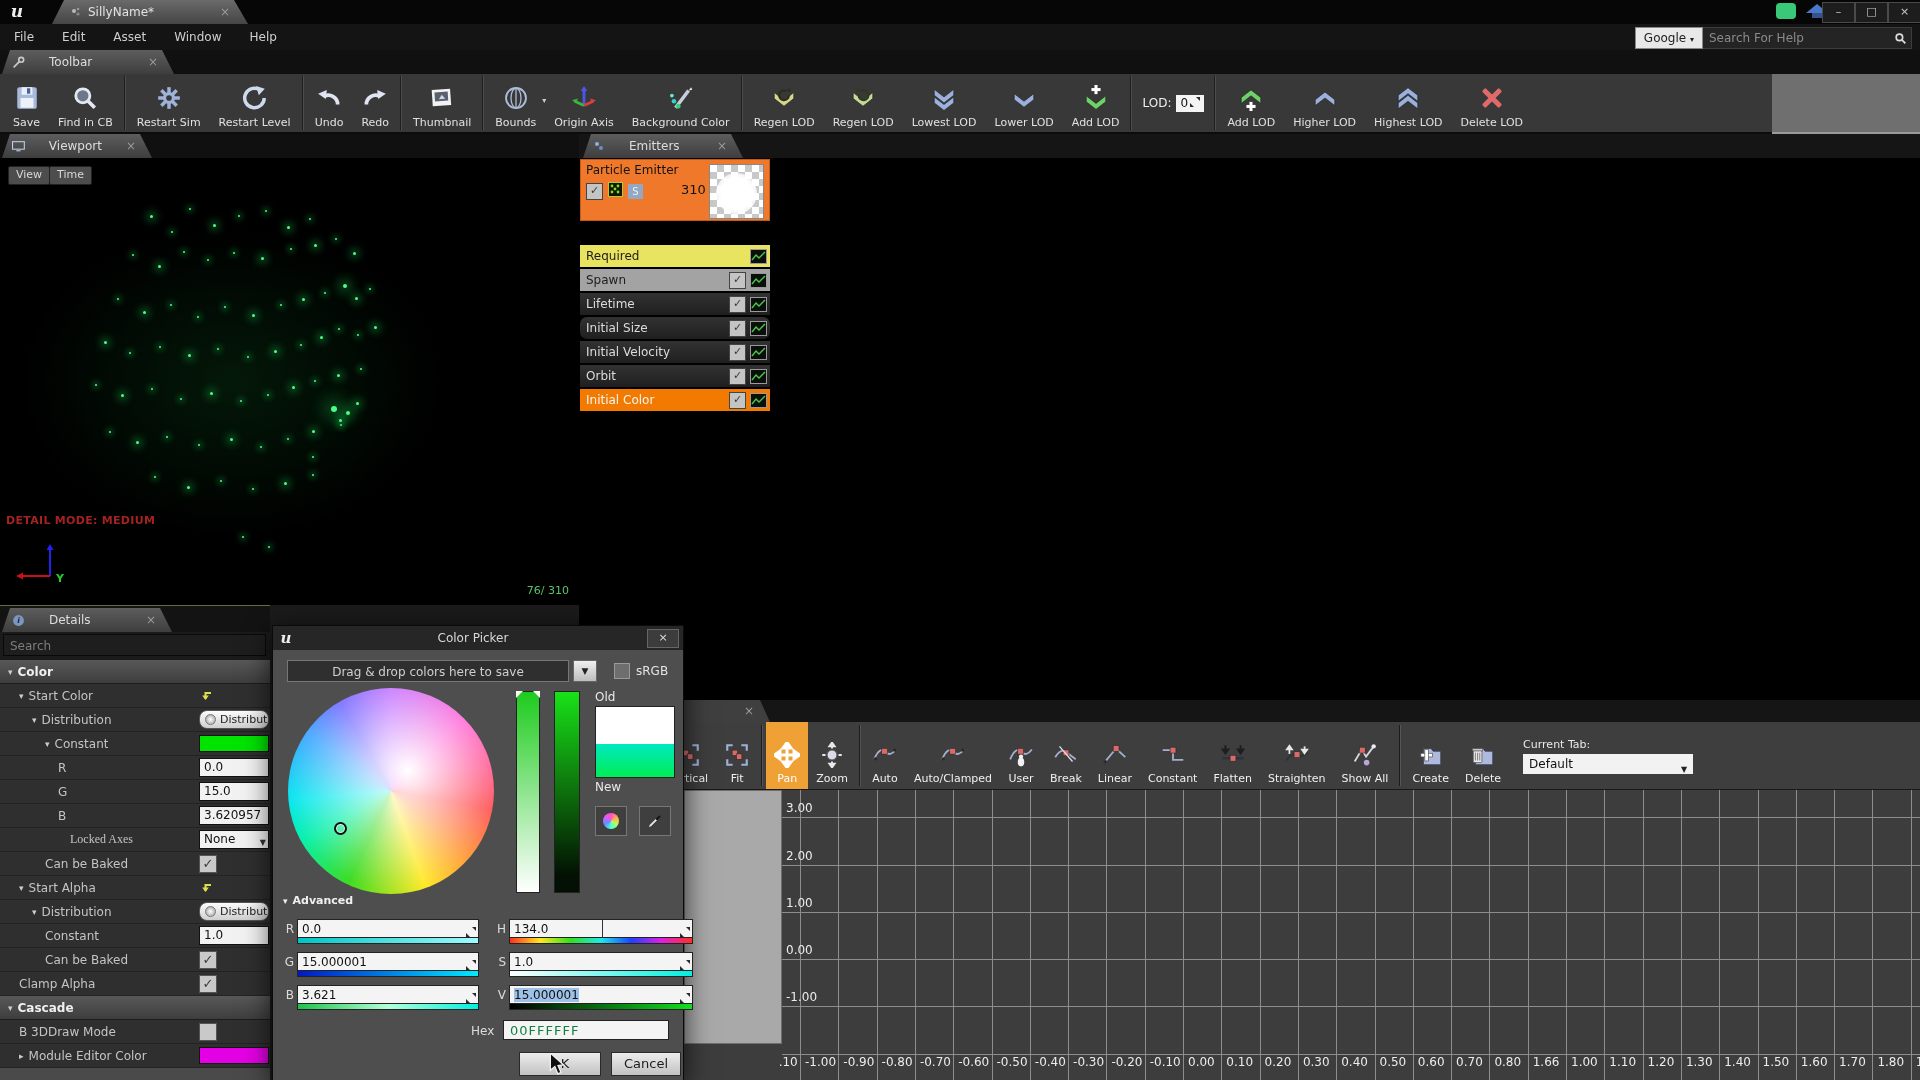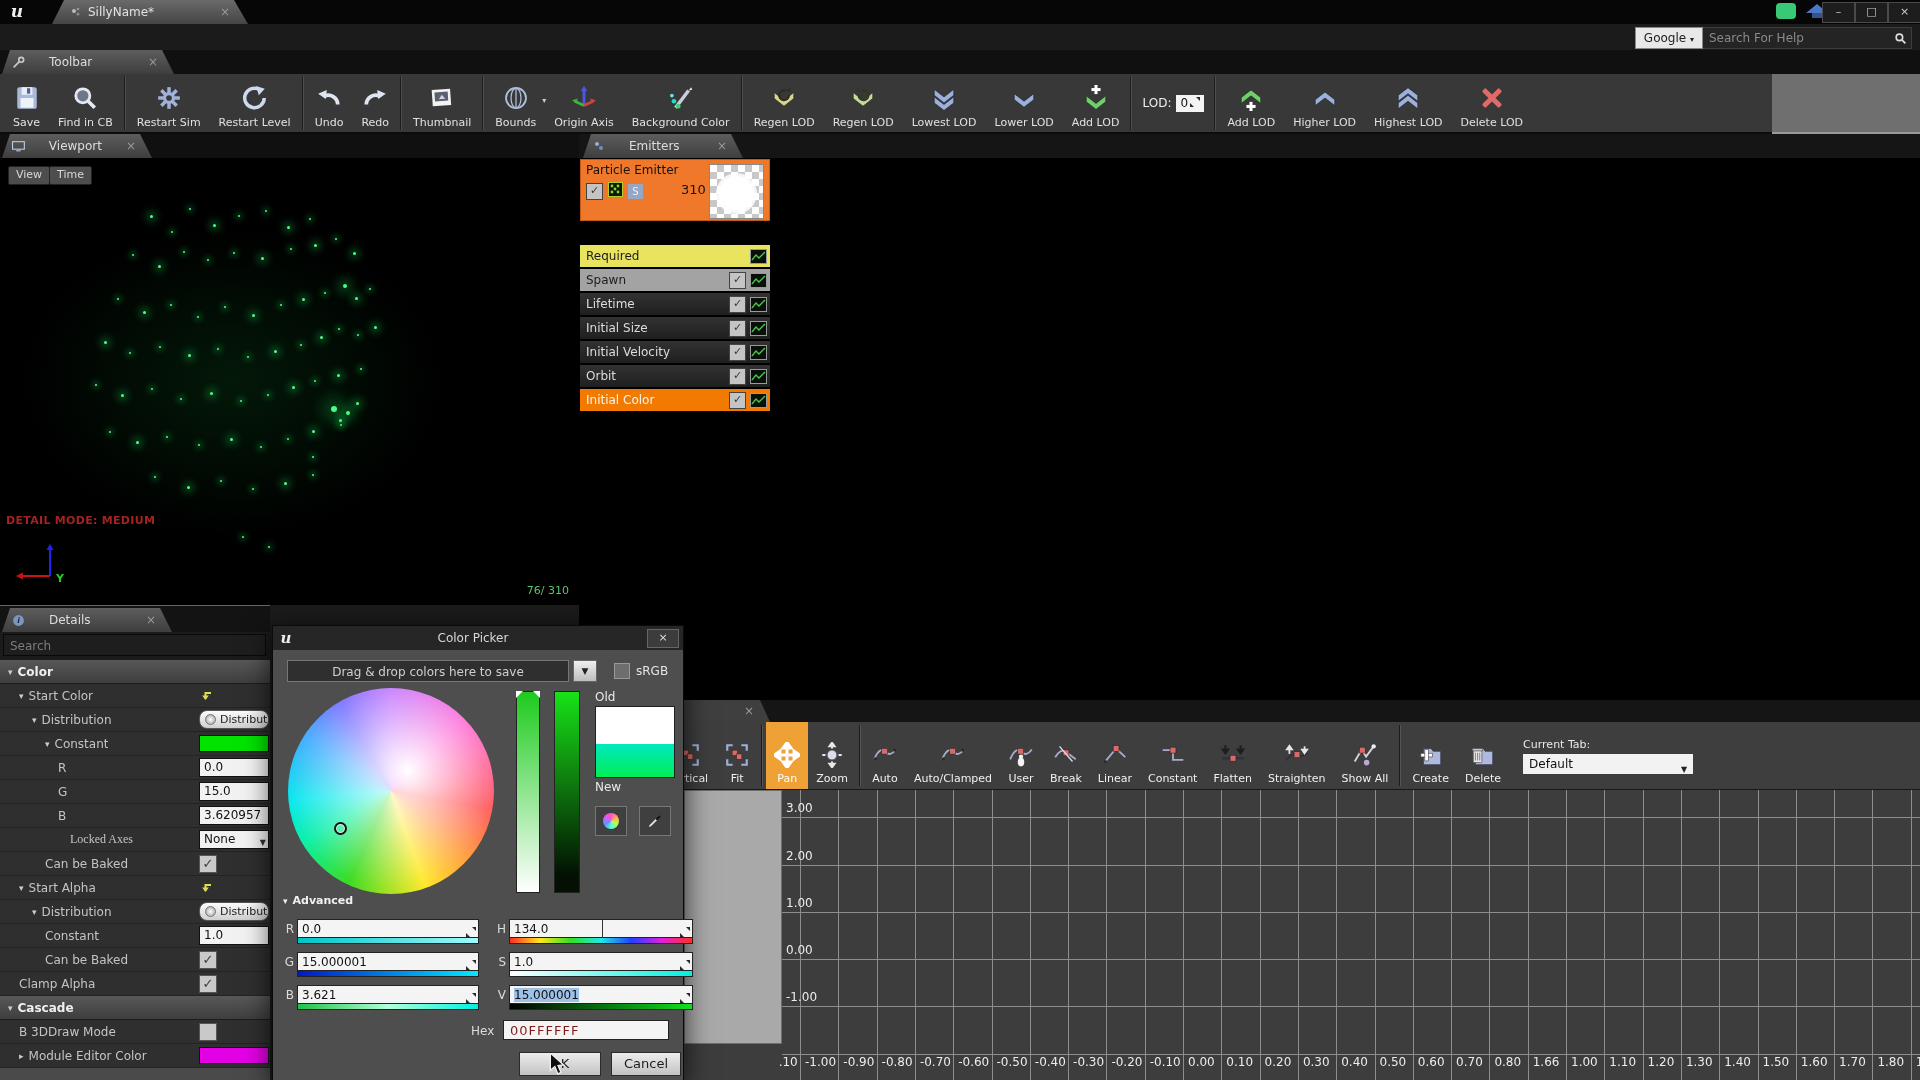--- a/index.html
+++ b/index.html
@@ -136,21 +136,21 @@
   #cp-themebtn .mini-wheel{width:16px;height:16px;border-radius:50%;background:conic-gradient(#ff50c8,#ffb050,#b0ff60,#50ffd8,#6090ff,#d060ff,#ff50c8);}
   #cp-dropper{position:absolute;left:366px;top:180px;width:30px;height:28px;background:#3f3f3f;border:1px solid #777;display:flex;align-items:center;justify-content:center;}
   #cp-advanced{position:absolute;left:10px;top:268px;color:#f0f0f0;font-weight:bold;font-size:11px;display:flex;gap:5px;align-items:center;}
   .cp-fieldrow{position:absolute;display:flex;align-items:center;}
   .cp-flabel{width:11px;color:#dcdcdc;font-size:12px;margin-right:3px;}
   .cp-field{position:relative;height:19px;background:#f4f4f4;border:1px solid #222;color:#111;font-size:12px;line-height:19px;padding:0 4px;box-sizing:border-box;}
   .cp-field .sel{background:#9ec1e8;}
   .cp-field .spin{position:absolute;right:2px;top:4px;}
   .cp-strip{position:absolute;height:6px;border:1px solid #222;border-top:none;box-sizing:border-box;}
   #cp-hexlabel{position:absolute;left:198px;top:398px;color:#dcdcdc;}
-  #cp-hex{position:absolute;left:230px;top:394px;width:166px;height:20px;background:#f4f4f4;border:1px solid #222;color:#7f1d1d;font-size:13px;line-height:20px;padding:0 6px;box-sizing:border-box;letter-spacing:1px;}
+  #cp-hex{position:absolute;left:230px;top:394px;width:166px;height:20px;background:#f4f4f4;border:1px solid #222;color:#15803d;font-size:13px;line-height:20px;padding:0 6px;box-sizing:border-box;letter-spacing:1px;}
   .cp-btn{position:absolute;top:426px;height:22px;background:linear-gradient(#ededed,#c2c2c2);border:1px solid #2a2a2a;
      color:#1c1c1c;font-size:13px;text-align:center;line-height:21px;}
   
   #cursor{left:548px;top:1053px;z-index:200;}
 </style>
 </head>
 <body>
 
 <div id="stage">
 
@@ -165,20 +165,29 @@
       <span class="lbl">SillyName*</span>
       <span class="tab-close">×</span>
     </div>
     <div class="abs" id="icon-chat"></div>
     <div class="abs" id="icon-cap"></div>
     <div class="abs winbtn" style="left:1822px;">–</div>
     <div class="abs winbtn" style="left:1855px;">□</div>
     <div class="abs winbtn" style="left:1888px;">×</div>
   </div>
 
+  <div class="abs" id="menubar">
+    <div id="menu-items" style="display:flex;">
+        <div class="menu-item">File</div>
+        <div class="menu-item">Edit</div>
+        <div class="menu-item">Asset</div>
+        <div class="menu-item">Window</div>
+        <div class="menu-item">Help</div>
+      </div>
+  </div>
   <div class="abs" id="help-search-wrap" style="top:27px;">
     <div id="google-btn"><span>Google</span> <span style="font-size:8px;">▾</span></div>
     <div id="help-search">
       <span>Search For Help</span>
       <span class="mag"><svg width="13" height="13" viewBox="0 0 24 24">
             <circle cx="10" cy="10" r="6" fill="none" stroke="#ddd" stroke-width="3"></circle>
             <line x1="15" y1="15" x2="21" y2="21" stroke="#ddd" stroke-width="3.4"></line>
           </svg></span>
     </div>
   </div>
@@ -558,21 +567,21 @@
           </svg></div>
       </div>
       <div class="mod-row" style="background: linear-gradient(rgb(50, 50, 50), rgb(31, 31, 31)); color: rgb(220, 220, 220);">
         <span class="mod-name">Lifetime</span>
         <div class="mini-check">✓</div>
         <div class="mini-graph"><svg width="17" height="15" viewBox="0 0 17 15">
             <rect x="0.5" y="0.5" width="16" height="14" fill="#0b0f0b" stroke="#9a9a9a"></rect>
             <polyline points="2,11 6,6 9,9 15,3" fill="none" stroke="#46c846" stroke-width="1.4"></polyline>
           </svg></div>
       </div>
-      <div class="mod-row" style="background: linear-gradient(rgb(50, 50, 50), rgb(31, 31, 31)); color: rgb(220, 220, 220);">
+      <div class="mod-row" style="background: linear-gradient(rgb(50, 50, 50), rgb(31, 31, 31)); color: rgb(220, 220, 220); border-radius: 7px;">
         <span class="mod-name">Initial Size</span>
         <div class="mini-check">✓</div>
         <div class="mini-graph"><svg width="17" height="15" viewBox="0 0 17 15">
             <rect x="0.5" y="0.5" width="16" height="14" fill="#0b0f0b" stroke="#9a9a9a"></rect>
             <polyline points="2,11 6,6 9,9 15,3" fill="none" stroke="#46c846" stroke-width="1.4"></polyline>
           </svg></div>
       </div>
       <div class="mod-row" style="background: linear-gradient(rgb(50, 50, 50), rgb(31, 31, 31)); color: rgb(220, 220, 220); justify-content: center;">
         <span class="mod-name">Initial Velocity</span>
         <div class="mini-check">✓</div>

